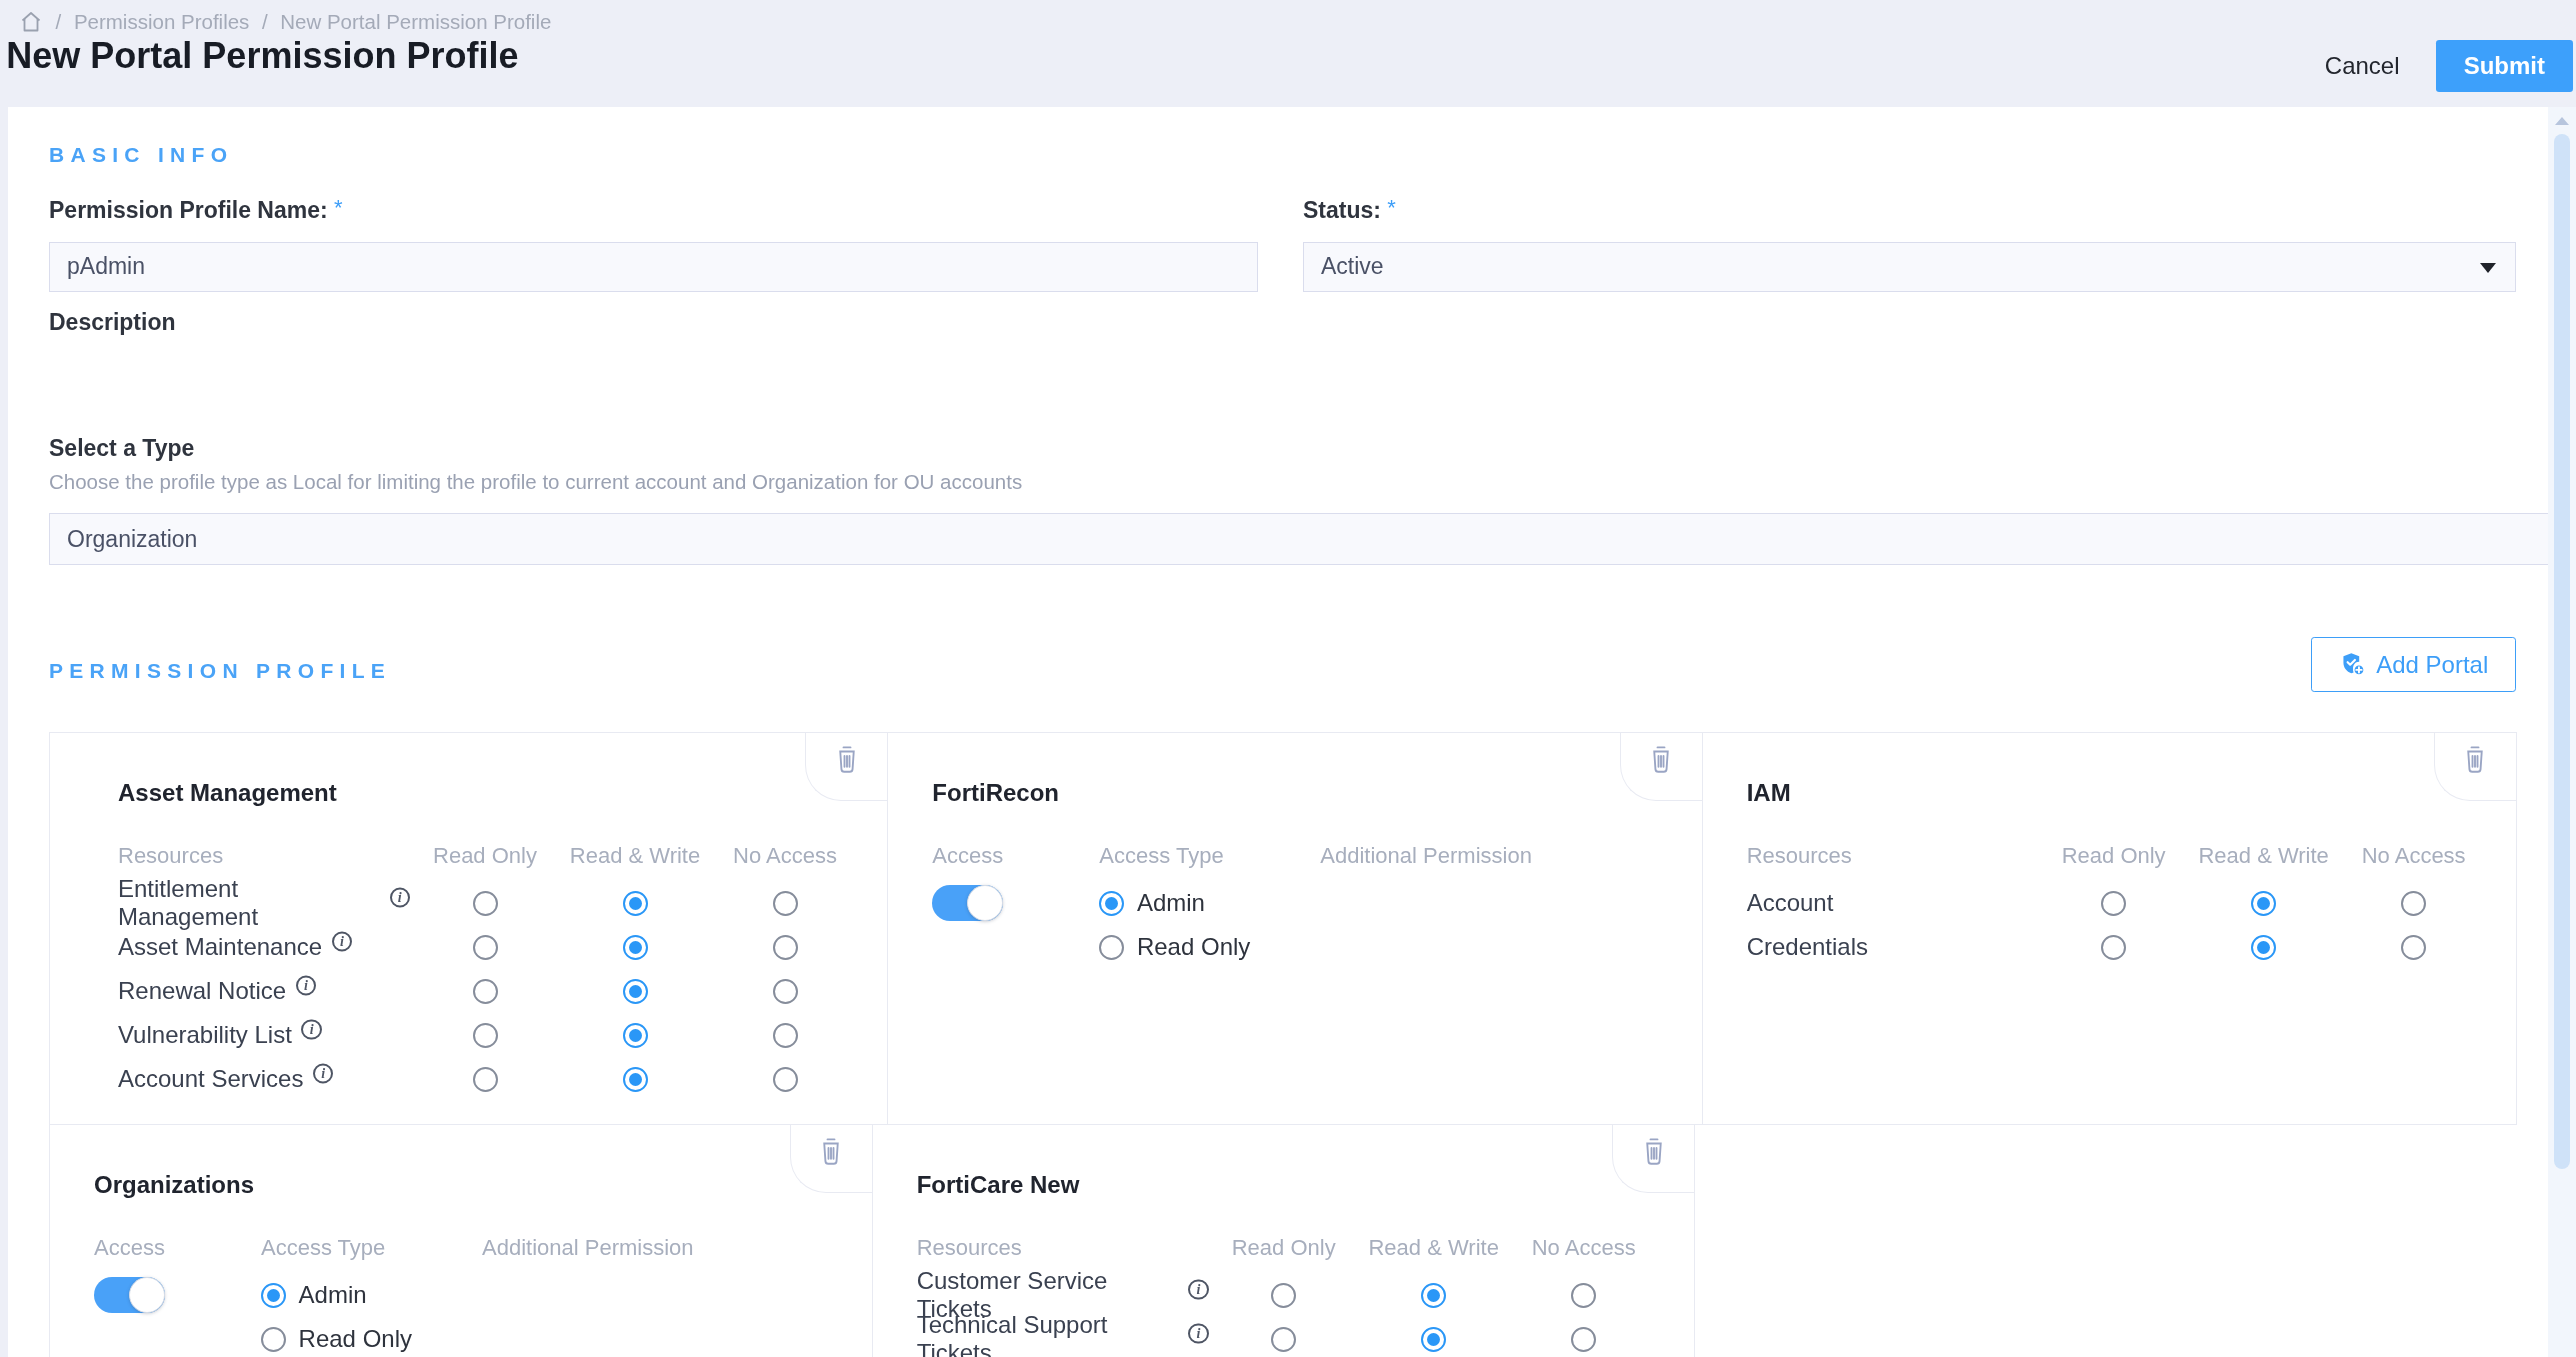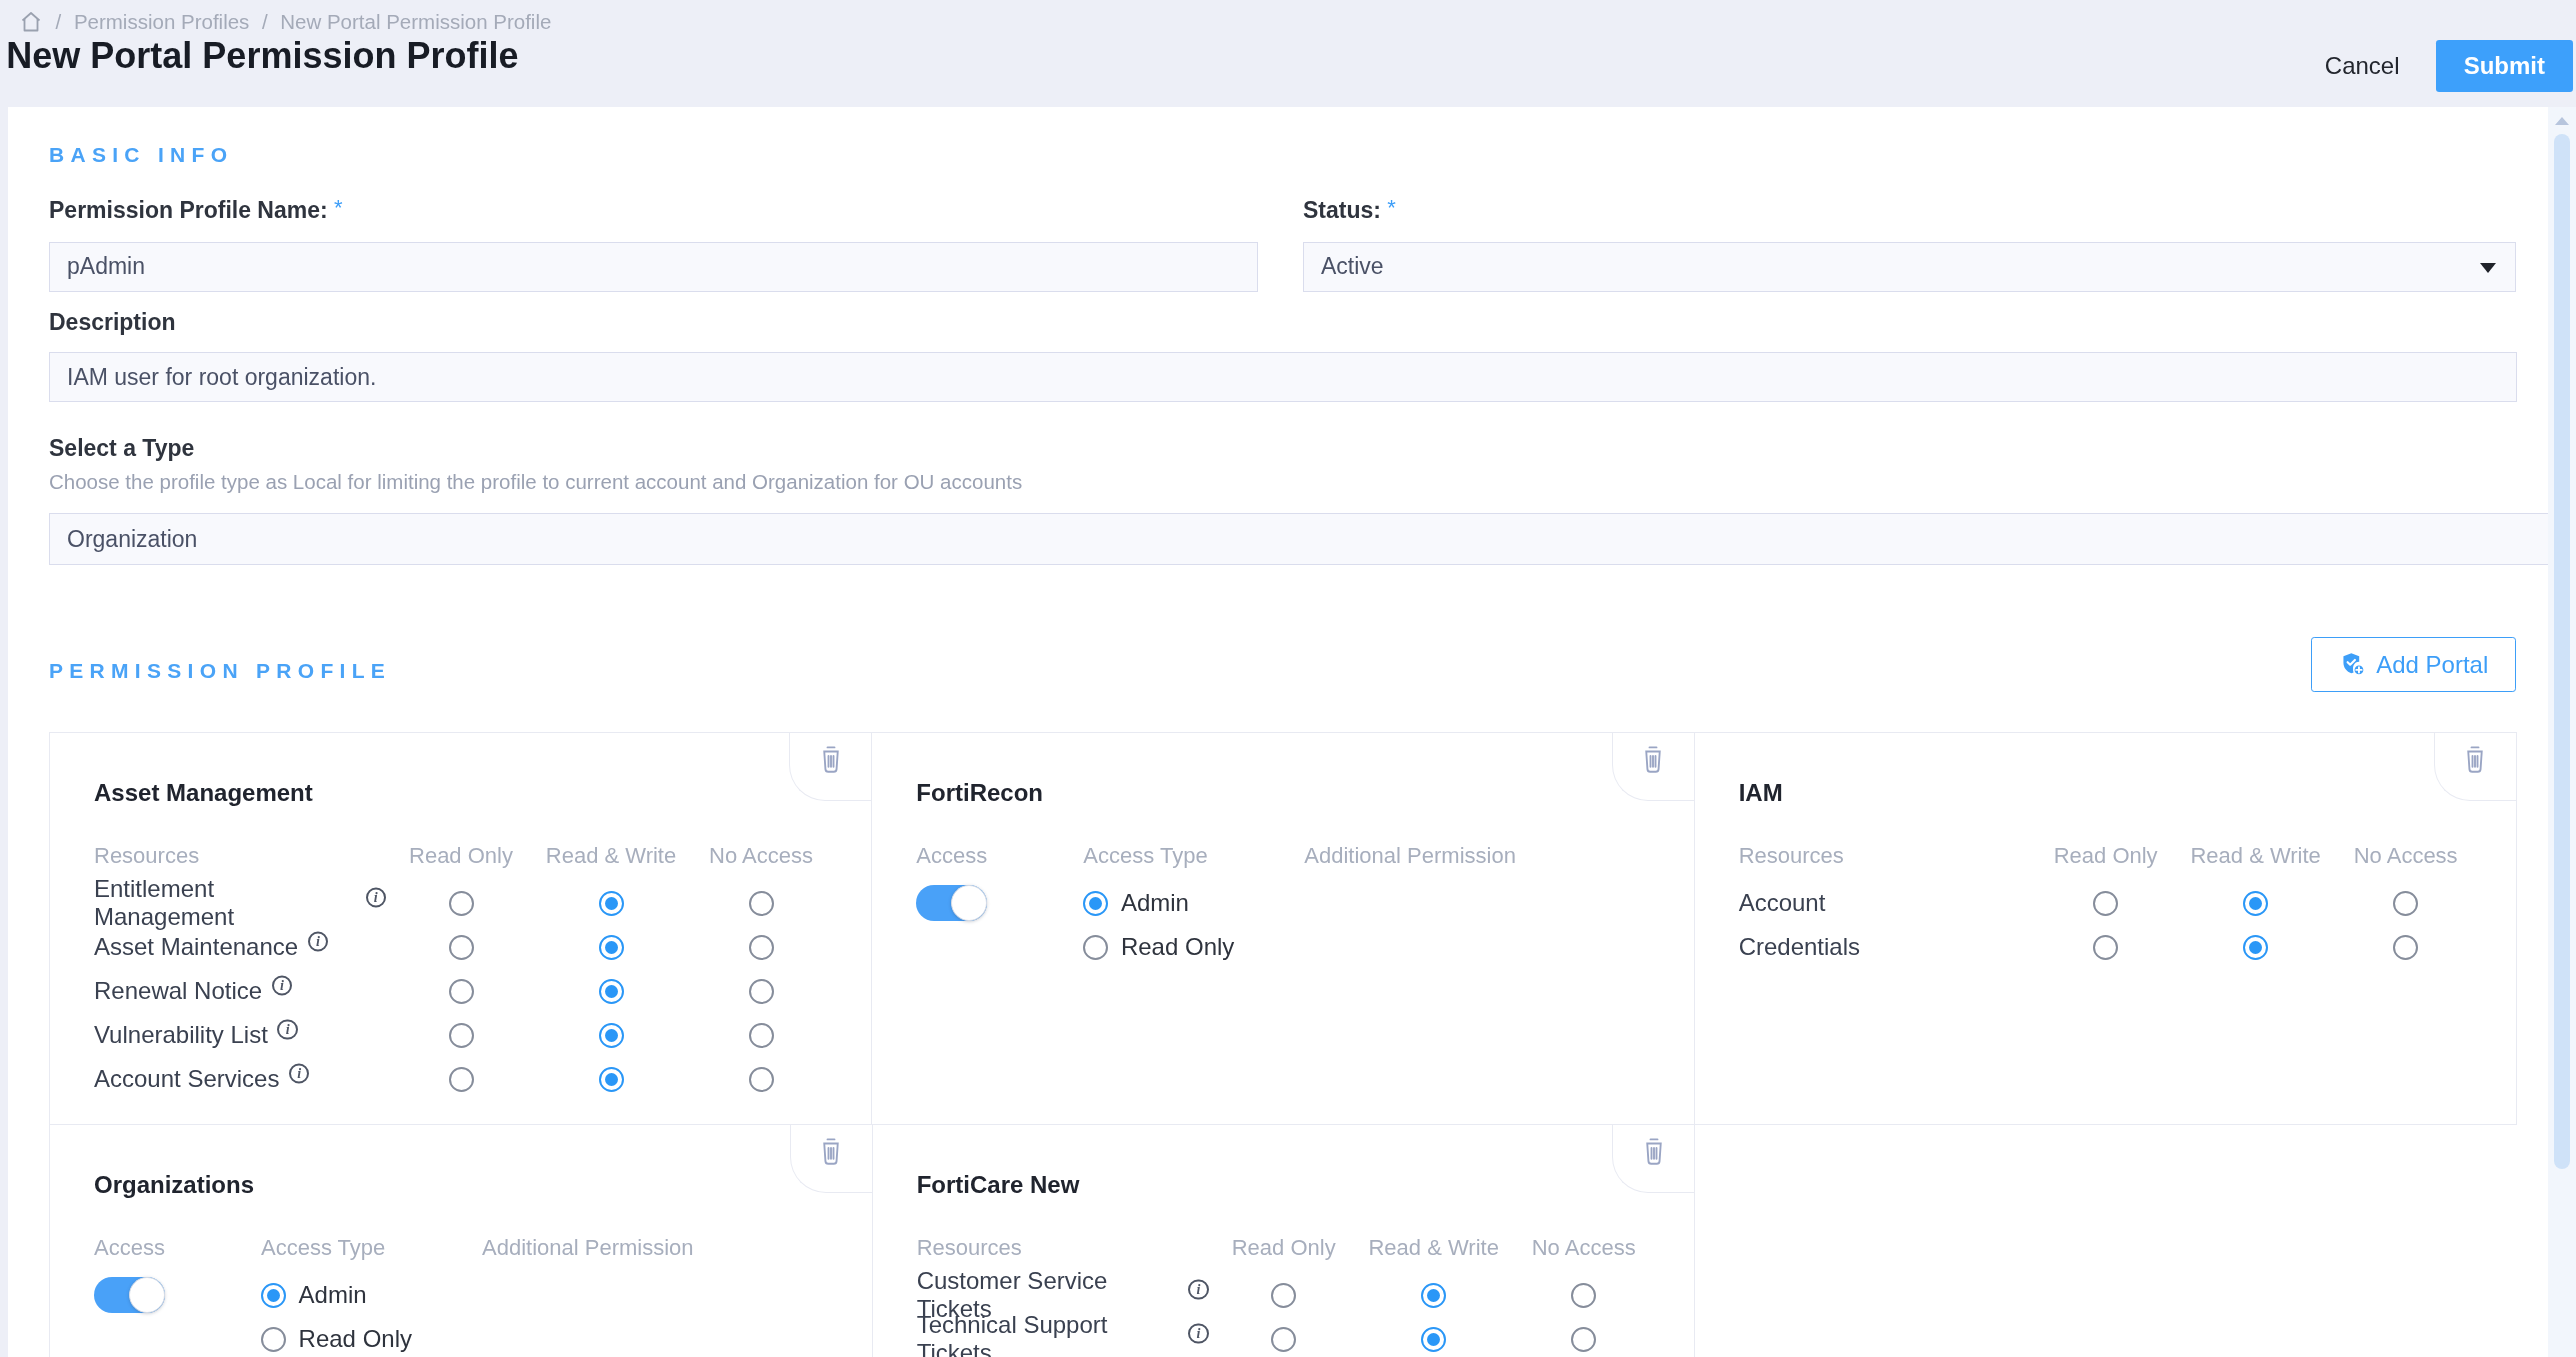--- a/index.html
+++ b/index.html
@@ -41,21 +41,21 @@
   .desc-input{position:absolute;left:41px;right:31px;top:245px;width:auto;}
   .type-label{position:absolute;left:41px;top:328px;}
   .type-select{position:absolute;left:41px;right:31px;top:406px;height:52px;}
   .pp-title{top:552px;}
   .btn-addportal{position:absolute;right:32px;top:530px;width:205px;height:55px;background:#fff;
     border:1.6px solid #3d9ef8;border-radius:3.2px;color:#3d9ef8;font-size:24px;font-weight:500;
     display:flex;align-items:center;justify-content:center;gap:9.5px;cursor:pointer;font-family:inherit;}
 
   
   .cards-row{position:absolute;left:41px;right:31px;display:flex;}
-  .row1{top:625px;height:393px;border:0.8px solid #e8eaf2;}
+  .row1{top:625px;height:393px;border:0.8px solid #e8eaf2;padding-left:24px;}
   .row2{top:1018px;height:363px;border-left:0.8px solid #e8eaf2;}
   .cell{flex:1 1 0;position:relative;min-width:0;background:#fff;}
   .row1 .cell + .cell{border-left:0.8px solid #e8eaf2;}
   .row2 .cell.with-border{border-right:0.8px solid #e8eaf2;}
   .notch{position:absolute;top:0;right:0;width:82px;height:68px;background:#fff;
     border-left:0.8px solid #e8eaf2;border-bottom:0.8px solid #e8eaf2;border-bottom-left-radius:36px;
     display:flex;justify-content:center;cursor:pointer;z-index:2;}
   .notch svg{margin-top:11px;}
   .card-title{position:absolute;left:44px;top:46px;font-size:24px;font-weight:700;color:#20242e;}
   .chdr{position:absolute;left:0;right:0;top:110px;display:flex;padding-left:44px;
@@ -131,21 +131,20 @@
     <div class="lblrow">
       <span class="f-label">Status:</span><span class="req">*</span>
     </div>
     <div class="inputbox selectbox">
       <span>Active</span>
       <span class="caret"></span>
     </div>
   </div>
 
   <div class="f-label desc-label">Description</div>
-  <input class="inputbox desc-input" readonly="" value="IAM user for root organization." style="">
 
   <div class="f-label type-label">Select a Type</div>
   <div class="helper">Choose the profile type as Local for limiting the profile to current account and Organization for OU accounts</div>
   <div class="inputbox selectbox type-select">
     <span>Organization</span>
     <span class="caret"></span>
   </div>
 
   <div class="sec-title pp-title">PERMISSION PROFILE</div>
 

